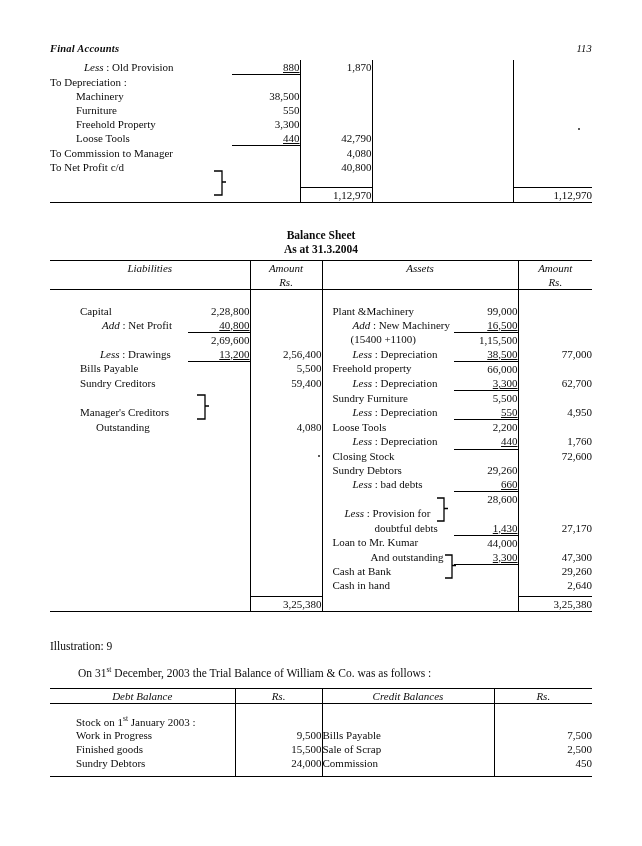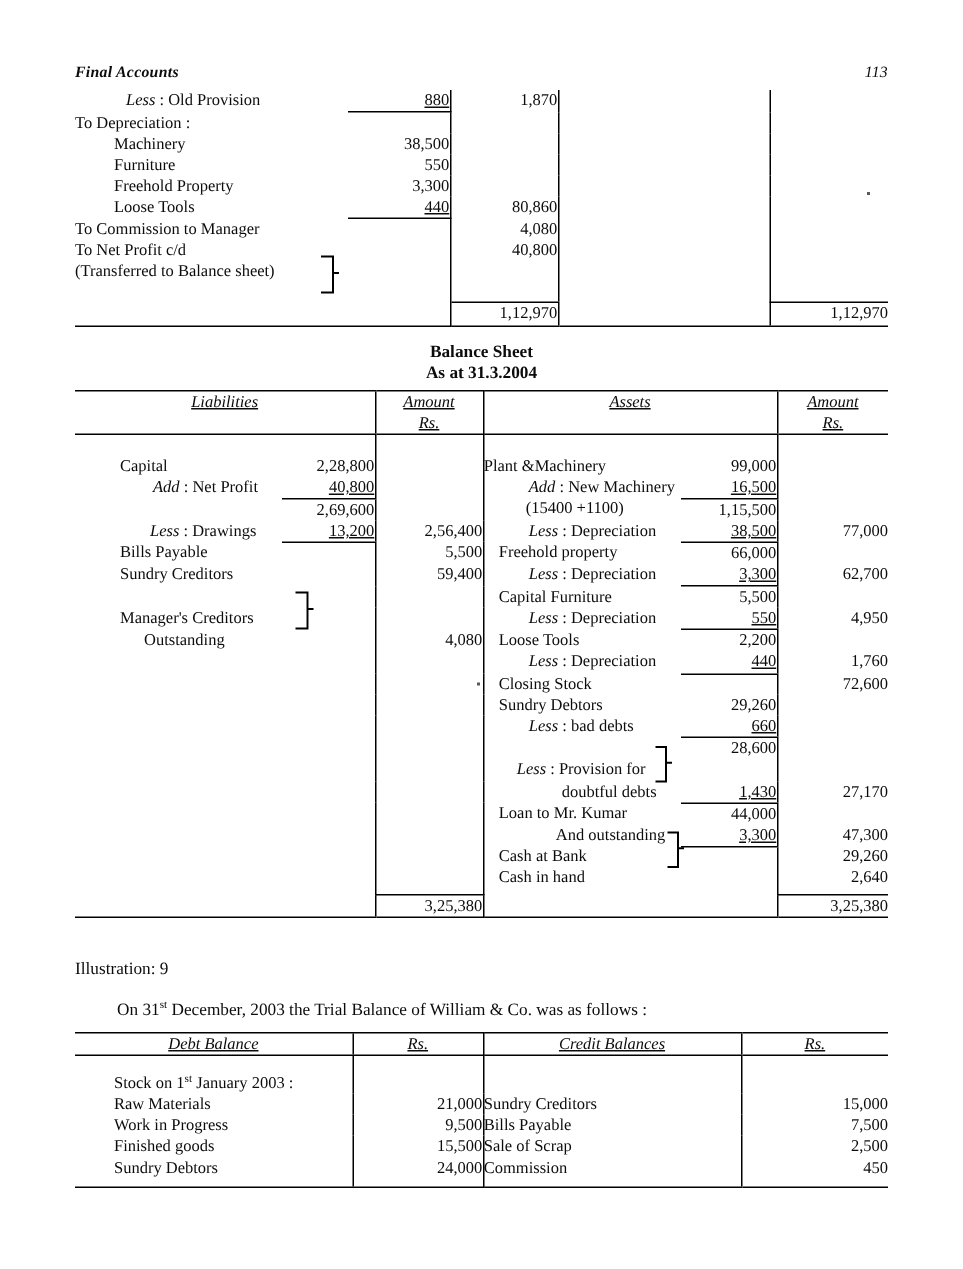--- a/index.html
+++ b/index.html
@@ -36,21 +36,21 @@
 
   
   .tbl {
     position: absolute;
     border-collapse: collapse;
     table-layout: fixed;
     font-size: 11px;
   }
   .tbl td { padding: 0; vertical-align: top; }
 
-  .rule-top { border-top: 1.6px solid #000; text-decoration: underline; }
+  .rule-top { border-top: 1.6px solid #000; }
   .rule-bot { border-bottom: 1.6px solid #000; }
   .rule-thin-bot { border-bottom: 1px solid #000; }
   .vline { border-left: 1.2px solid #000; }
   .vline-r { border-right: 1.2px solid #000; }
 
   .num { text-align: right; padding-right: 7px; font-size: 11px; white-space: nowrap; }
   .lbl { text-align: left; padding-left: 8px; font-size: 11px; white-space: nowrap; }
   .ital { font-style: italic; }
 
   .rowline { line-height: 14.1px; height: 14.1px; }
@@ -182,48 +182,41 @@
         <td class="lbl" style="padding-left:26px">Freehold Property</td>
         <td class="num vline-r">3,300</td>
         <td class="num"></td>
         <td class="vline"></td>
         <td class="num vline"></td>
       </tr>
 
       <tr class="rowline">
         <td class="lbl" style="padding-left:26px">Loose Tools</td>
         <td class="num underline-cell vline-r">440</td>
-        <td class="num">80,860</td>
+        <td class="num">42,790</td>
         <td class="vline"></td>
         <td class="num vline"></td>
       </tr>
 
       <tr class="rowline">
         <td class="lbl">To Commission to Manager</td>
         <td class="num vline-r"></td>
         <td class="num">4,080</td>
         <td class="vline"></td>
         <td class="num vline"></td>
       </tr>
 
       <tr class="rowline">
         <td class="lbl">To Net Profit c/d</td>
         <td class="num vline-r"></td>
         <td class="num">40,800</td>
         <td class="vline"></td>
         <td class="num vline"></td>
       </tr>
 
-      <tr class="rowline">
-        <td class="lbl">(Transferred to Balance sheet)</td>
-        <td class="num vline-r"></td>
-        <td class="num"></td>
-        <td class="vline"></td>
-        <td class="num vline"></td>
-      </tr>
 
       <tr class="rowline">
         <td class="lbl"></td>
         <td class="num vline-r"></td>
         <td class="num rule-thin-bot"></td>
         <td class="vline"></td>
         <td class="num vline rule-thin-bot"></td>
       </tr>
 
       <tr class="rowline">
@@ -276,21 +269,21 @@
         <td class="vline vline-r"></td>
         <td></td>
           <td></td>
         <td class="vline"></td>
       </tr>
 
       <tr class="rowline">
         <td class="lbl" style="padding-left:30px">Capital</td>
         <td class="num">2,28,800</td>
         <td class="num vline vline-r"></td>
-        <td class="lbl" style="padding-left:0">Plant &amp;Machinery</td>
+        <td class="lbl" style="padding-left:10px">Plant &amp;Machinery</td>
         <td class="num">99,000</td>
         <td class="num vline"></td>
       </tr>
 
       <tr class="rowline">
         <td class="lbl" style="padding-left:52px">
           <span class="ital">Add</span><span> : Net Profit</span>
         </td>
         <td class="num underline-cell">40,800</td>
         <td class="num vline vline-r"></td>
@@ -340,21 +333,21 @@
           <span class="ital">Less</span><span> : Depreciation</span>
         </td>
         <td class="num underline-cell">3,300</td>
         <td class="num vline">62,700</td>
       </tr>
 
       <tr class="rowline">
         <td class="lbl"></td>
         <td class="num"></td>
         <td class="num vline vline-r"></td>
-        <td class="lbl" style="padding-left:10px">Capital Furniture</td>
+        <td class="lbl" style="padding-left:10px">Sundry Furniture</td>
         <td class="num">5,500</td>
         <td class="num vline"></td>
       </tr>
 
       <tr class="rowline">
         <td class="lbl" style="padding-left:30px">Manager's Creditors</td>
         <td class="num"></td>
         <td class="num vline vline-r"></td>
         <td class="lbl" style="padding-left:30px">
           <span class="ital">Less</span><span> : Depreciation</span>
@@ -550,26 +543,20 @@
 
       <tr class="rowline">
         <td class="lbl" style="padding-left:26px">
           <span>Stock on 1</span><sup>st</sup><span> January 2003 :</span>
         </td>
         <td class="num vline vline-r"></td>
         <td class="lbl"></td>
         <td class="num vline"></td>
       </tr>
 
-      <tr class="rowline">
-        <td class="lbl" style="padding-left:26px">Raw Materials</td>
-        <td class="num vline vline-r">21,000</td>
-        <td class="lbl">Sundry Creditors</td>
-        <td class="num vline">15,000</td>
-      </tr>
 
       <tr class="rowline">
         <td class="lbl" style="padding-left:26px">Work in Progress</td>
         <td class="num vline vline-r">9,500</td>
         <td class="lbl">Bills Payable</td>
         <td class="num vline">7,500</td>
       </tr>
 
       <tr class="rowline">
         <td class="lbl" style="padding-left:26px">Finished goods</td>

